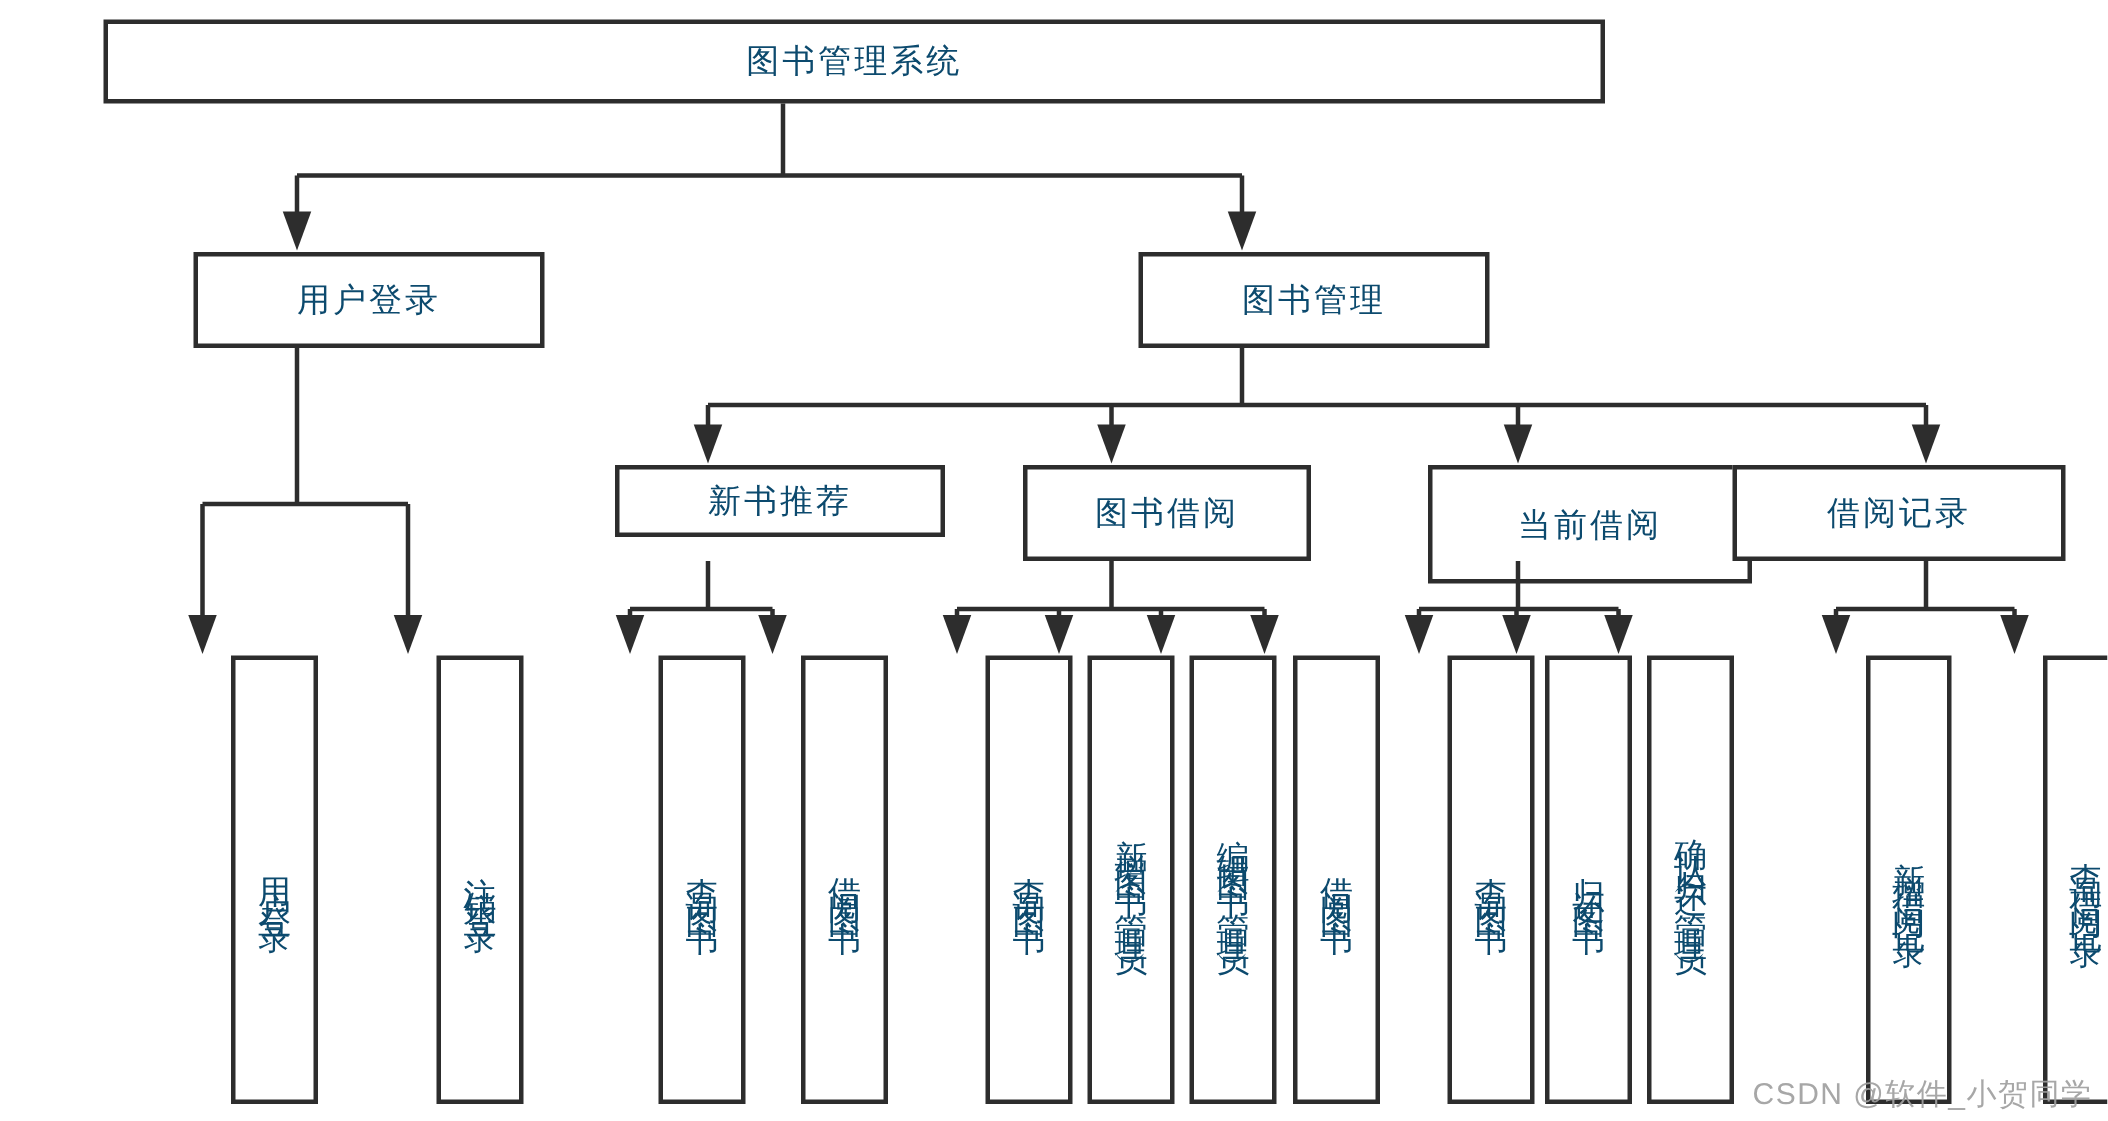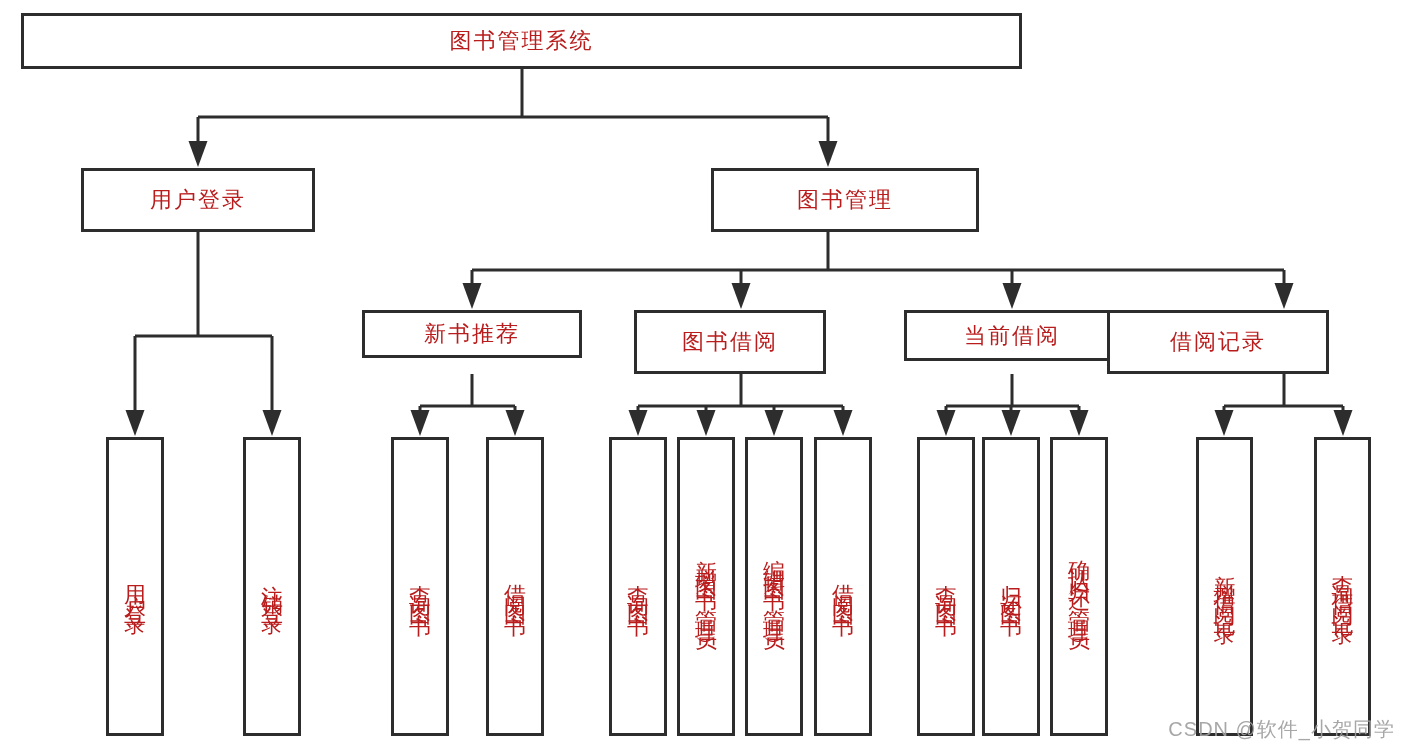--- a/index.html
+++ b/index.html
@@ -8,22 +8,23 @@
     width:1405px; height:747px;
     background:#ffffff;
     font-family:"Liberation Sans", sans-serif;
     overflow:hidden;
   }
   .node {
     position:absolute;
     box-sizing:border-box;
     background:#ffffff;
     border:3px solid #2d2d2d;
-    color:#b91c1c;
+    color:#0c4a6e;
     z-index:1;
+    margin-left:48px;
   }
   .hbox { display:flex; align-items:center; justify-content:center; }
   .hbox .hlabel { font-size:22px; letter-spacing:2px; white-space:nowrap; }
   .vbox { display:flex; align-items:center; justify-content:center; }
   .vtext {
     writing-mode:vertical-rl;
     text-orientation:mixed;
     font-size:22px;
     line-height:1;
     letter-spacing:10px;
@@ -88,31 +89,31 @@
     <polygon points="1343,436 1333.5,410 1352.5,410"></polygon>
   </svg>
 
   <div class="node hbox" style="left:21px;top:13px;width:1001px;height:56px">
     <span class="hlabel">图书管理系统</span>
   </div>
 
   <div class="node hbox" style="left:81px;top:168px;width:234px;height:64px">
     <span class="hlabel">用户登录</span>
   </div>
-  <div class="node hbox" style="left:711px;top:168px;width:268px;height:64px">
+  <div class="node hbox" style="left:711px;top:168px;width:234px;height:64px">
     <span class="hlabel">图书管理</span>
   </div>
 
   <div class="node hbox" style="left:362px;top:310px;width:220px;height:48px">
     <span class="hlabel">新书推荐</span>
   </div>
   <div class="node hbox" style="left:634px;top:310px;width:192px;height:64px">
     <span class="hlabel">图书借阅</span>
   </div>
-  <div class="node hbox" style="left:904px;top:310px;width:216px;height:51px">
+  <div class="node hbox" style="left:904px;top:310px;width:216px;height:79px">
     <span class="hlabel">当前借阅</span>
   </div>
   <div class="node hbox" style="left:1107px;top:310px;width:222px;height:64px">
     <span class="hlabel">借阅记录</span>
   </div>
 
   <div class="node vbox" style="left:106px;top:437px;width:58px;height:299px">
     <span class="vtext">用户登录</span>
   </div>
   <div class="node vbox" style="left:243px;top:437px;width:58px;height:299px">

